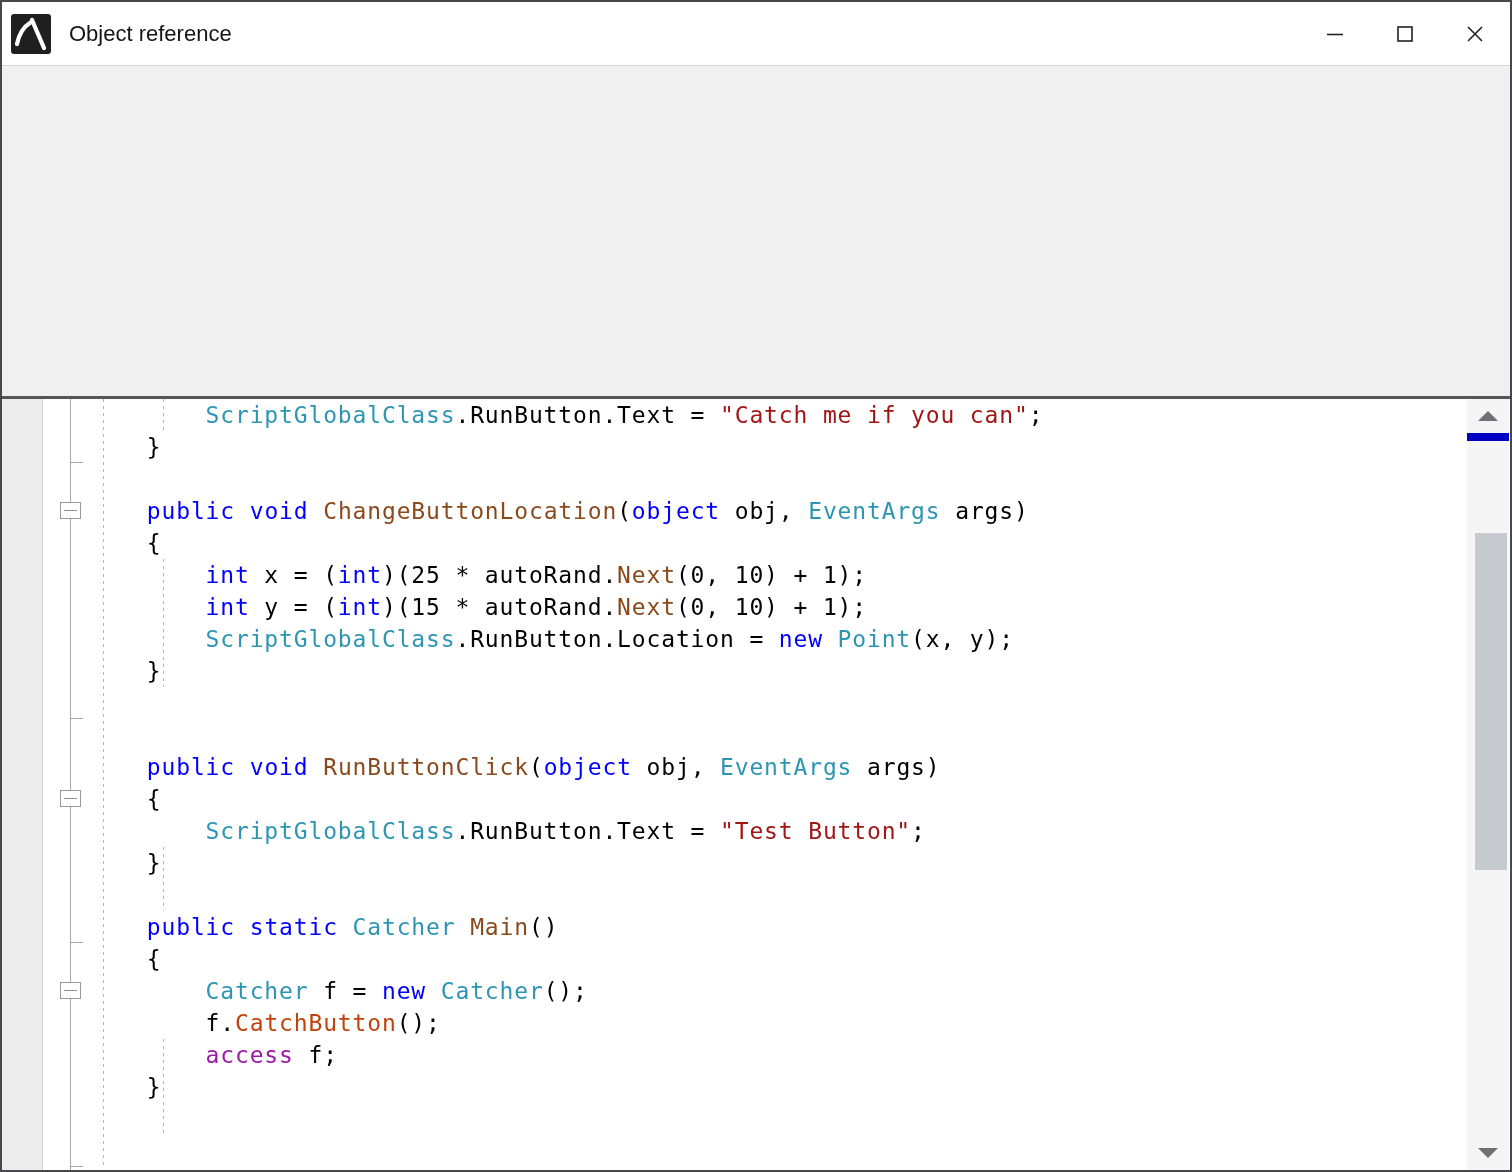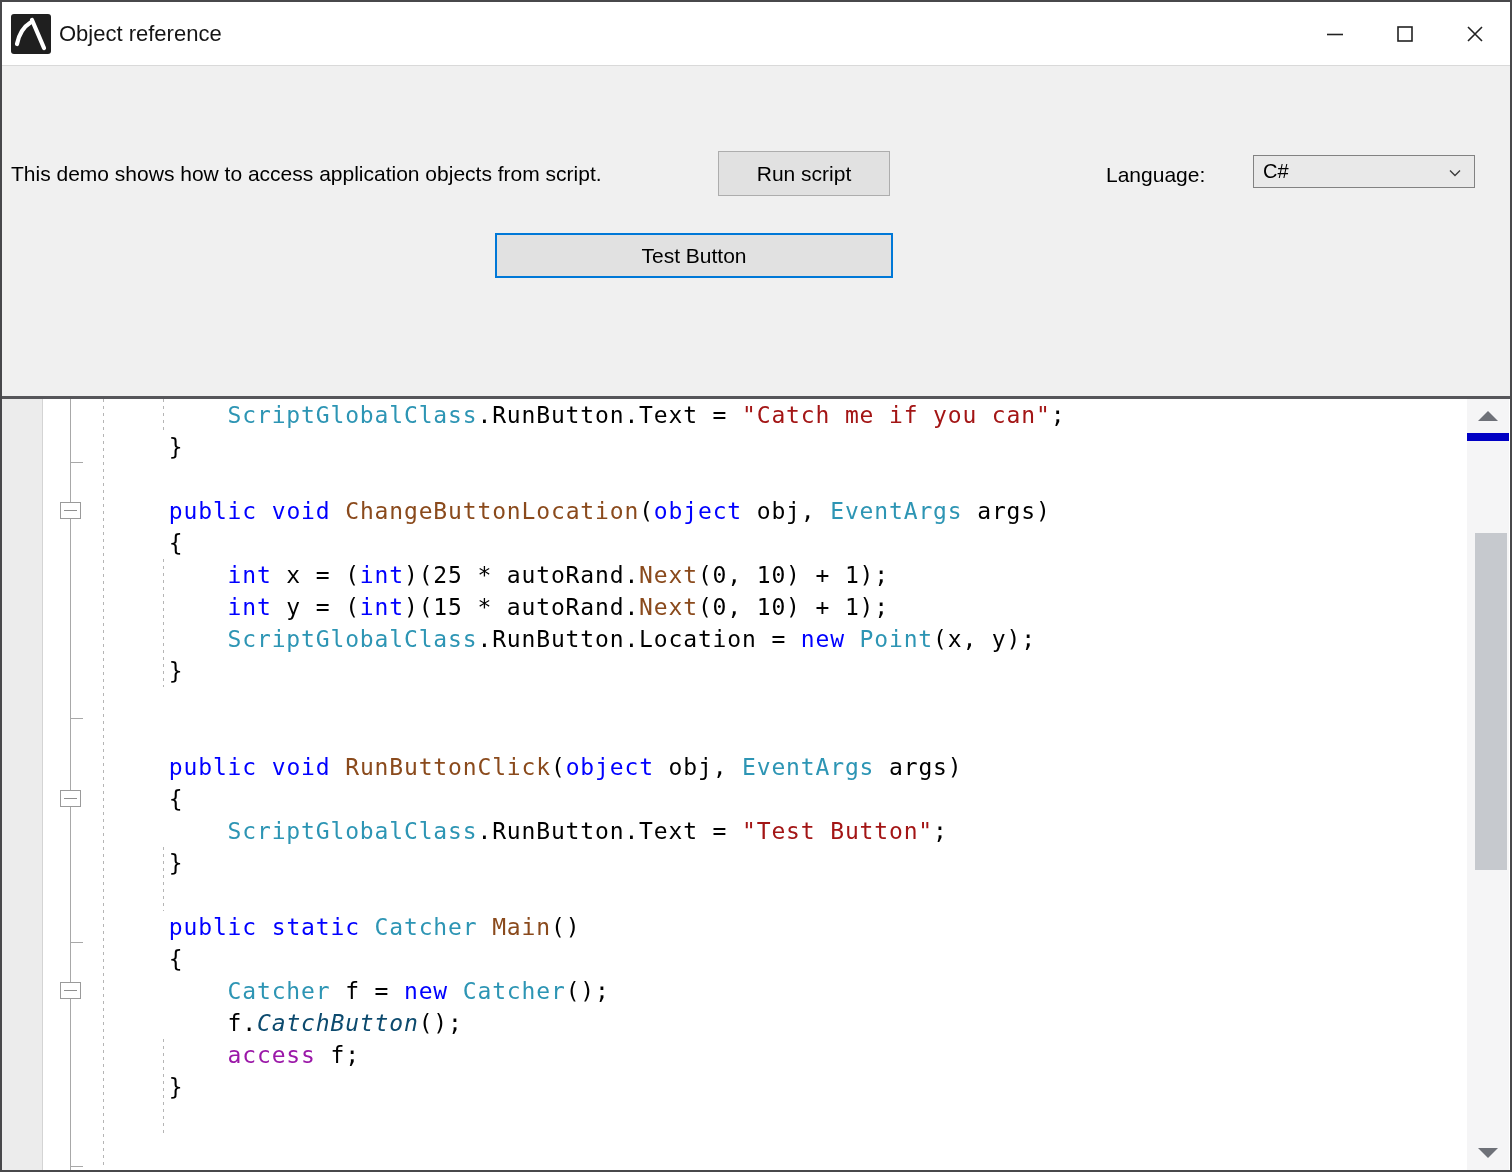--- a/index.html
+++ b/index.html
@@ -8,21 +8,21 @@
     border:2px solid #48484b; background:#f0f0f0; overflow:hidden;
     font-family:"Liberation Sans", sans-serif; color:#000;
   }
   
   .titlebar {
     position:absolute; left:0; top:0; right:0; height:63px;
     background:#ffffff; border-bottom:1px solid #d9d9d9;
     display:flex; align-items:center;
   }
   .app-icon { width:40px; height:40px; margin-left:9px; flex:0 0 auto; }
-  .window-title { margin-left:8px; font-size:22px; color:#151515; }
+  .window-title { margin-left:18px; font-size:22px; color:#151515; }
   .win-controls { margin-left:auto; display:flex; height:100%; }
   .win-btn { width:70px; height:100%; display:flex; align-items:center; justify-content:center; background:transparent; }
   
   .toolbar { position:absolute; left:0; top:64px; right:0; height:330px; background:#f0f0f0; }
   .desc { position:absolute; left:9px; top:96px; font-size:21px; white-space:nowrap; }
   .btn {
     position:absolute; box-sizing:border-box; background:#e1e1e1; border:1px solid #adadad;
     display:flex; align-items:center; justify-content:center; font-size:21px; cursor:default;
   }
   .run-btn  { left:716px; top:85px;  width:172px; height:45px; }
@@ -42,21 +42,21 @@
   .gutter-strip { position:absolute; left:0; top:0; bottom:0; width:40px; background:#ececec; border-right:1px solid #d4d4d4; }
   .fold-line { position:absolute; left:68px; top:0; height:772px; width:1px; background:#a8a8a8; }
   .fold-box  { position:absolute; left:58px; width:21px; height:17px; box-sizing:border-box; background:#fff; border:1px solid #9a9a9a; }
   .fold-box .minus { position:absolute; left:3px; right:3px; top:7px; height:1px; background:#8f8f8f; }
   .fold-tick { position:absolute; left:68px; width:13px; height:1px; background:#a8a8a8; }
   .iguide { position:absolute; width:1px; background-image:repeating-linear-gradient(to bottom,#b5b5b5 0 3px, transparent 3px 7px); }
   .code {
     position:absolute; left:0; top:0; right:46px;
     font-family:"DejaVu Sans Mono", monospace; font-size:23px; letter-spacing:0.85px;
   }
-  .code-line { height:32px; line-height:32px; padding-left:108px; white-space:pre; }
+  .code-line { height:32px; line-height:32px; padding-left:86px; white-space:pre; }
   
   .vscroll { position:absolute; right:1px; top:0; bottom:0; width:42px; background:#f5f5f6; }
   .scroll-btn { position:absolute; left:0; right:0; height:30px; display:flex; align-items:center; justify-content:center; }
   .scroll-btn.up { top:2px; } .scroll-btn.down { bottom:2px; }
   .tri-up   { width:0; height:0; border-left:10px solid transparent; border-right:10px solid transparent; border-bottom:10px solid #6e7178; }
   .tri-down { width:0; height:0; border-left:10px solid transparent; border-right:10px solid transparent; border-top:10px solid #6e7178; }
   .scroll-marker { position:absolute; left:0; right:0; top:34px; height:8px; background:#0000c4; }
   .scroll-thumb  { position:absolute; left:8px; width:32px; top:134px; height:337px; background:#c6c9ce; }
 </style>
 </head>
@@ -83,36 +83,20 @@
           </svg>
       </div>
       <div class="win-btn">
         <svg width="20" height="20" viewBox="0 0 20 20">
             <path d="M3 3 L17 17 M17 3 L3 17" stroke="#222" stroke-width="1.6"></path>
           </svg>
       </div>
     </div>
   </div>
 
-  <div class="toolbar">
-    <div class="desc">This demo shows how to access application objects from script.</div>
-    <div class="btn run-btn">
-      <span>Run script</span>
-    </div>
-    <div class="lang-label">Language:</div>
-    <div class="combo">
-      <span>C#</span>
-      <svg class="chev" width="18" height="18" viewBox="0 0 18 18">
-          <path d="M4 6.5 L9 11.5 L14 6.5" fill="none" stroke="#3c3c3c" stroke-width="1.4"></path>
-        </svg>
-    </div>
-    <div class="btn test-btn">
-      <span>Test Button</span>
-    </div>
-  </div>
 
   <div class="editor">
     <div class="gutter-strip"></div>
     <div class="fold-line"></div>
     <div id="fold-items">
         <div class="fold-box" style="top: 103px;">
           <div class="minus"></div>
         </div>
         <div class="fold-box" style="top: 391px;">
           <div class="minus"></div>
@@ -145,21 +129,21 @@
         <div class="code-line"></div>
         <div class="code-line"></div>
         <div class="code-line"><span style="color: rgb(0, 0, 0);">    </span><span style="color: rgb(0, 0, 255);">public</span><span style="color: rgb(0, 0, 0);"> </span><span style="color: rgb(0, 0, 255);">void</span><span style="color: rgb(0, 0, 0);"> </span><span style="color: rgb(138, 74, 28);">RunButtonClick</span><span style="color: rgb(0, 0, 0);">(</span><span style="color: rgb(0, 0, 255);">object</span><span style="color: rgb(0, 0, 0);"> obj, </span><span style="color: rgb(45, 149, 180);">EventArgs</span><span style="color: rgb(0, 0, 0);"> args)</span></div>
         <div class="code-line"><span style="color: rgb(0, 0, 0);">    {</span></div>
         <div class="code-line"><span style="color: rgb(0, 0, 0);">        </span><span style="color: rgb(45, 149, 180);">ScriptGlobalClass</span><span style="color: rgb(0, 0, 0);">.RunButton.Text = </span><span style="color: rgb(163, 21, 21);">"Test Button"</span><span style="color: rgb(0, 0, 0);">;</span></div>
         <div class="code-line"><span style="color: rgb(0, 0, 0);">    }</span></div>
         <div class="code-line"></div>
         <div class="code-line"><span style="color: rgb(0, 0, 0);">    </span><span style="color: rgb(0, 0, 255);">public</span><span style="color: rgb(0, 0, 0);"> </span><span style="color: rgb(0, 0, 255);">static</span><span style="color: rgb(0, 0, 0);"> </span><span style="color: rgb(45, 149, 180);">Catcher</span><span style="color: rgb(0, 0, 0);"> </span><span style="color: rgb(138, 74, 28);">Main</span><span style="color: rgb(0, 0, 0);">()</span></div>
         <div class="code-line"><span style="color: rgb(0, 0, 0);">    {</span></div>
         <div class="code-line"><span style="color: rgb(0, 0, 0);">        </span><span style="color: rgb(45, 149, 180);">Catcher</span><span style="color: rgb(0, 0, 0);"> f = </span><span style="color: rgb(0, 0, 255);">new</span><span style="color: rgb(0, 0, 0);"> </span><span style="color: rgb(45, 149, 180);">Catcher</span><span style="color: rgb(0, 0, 0);">();</span></div>
-        <div class="code-line"><span style="color: rgb(0, 0, 0);">        f.</span><span style="color: #0c4a6e; font-style: italic;">CatchButton</span><span style="color: rgb(0, 0, 0);">();</span></div>
+        <div class="code-line"><span style="color: rgb(0, 0, 0);">        f.</span><span style="color: #c2410c;">CatchButton</span><span style="color: rgb(0, 0, 0);">();</span></div>
         <div class="code-line"><span style="color: rgb(0, 0, 0);">        </span><span style="color: rgb(155, 24, 168);">access</span><span style="color: rgb(0, 0, 0);"> f;</span></div>
         <div class="code-line"><span style="color: rgb(0, 0, 0);">    }</span></div>
       </div>
 
     <div class="vscroll">
       <div class="scroll-btn up">
           <div class="tri-up"></div>
         </div>
       <div class="scroll-marker"></div>
       <div class="scroll-thumb"></div>

